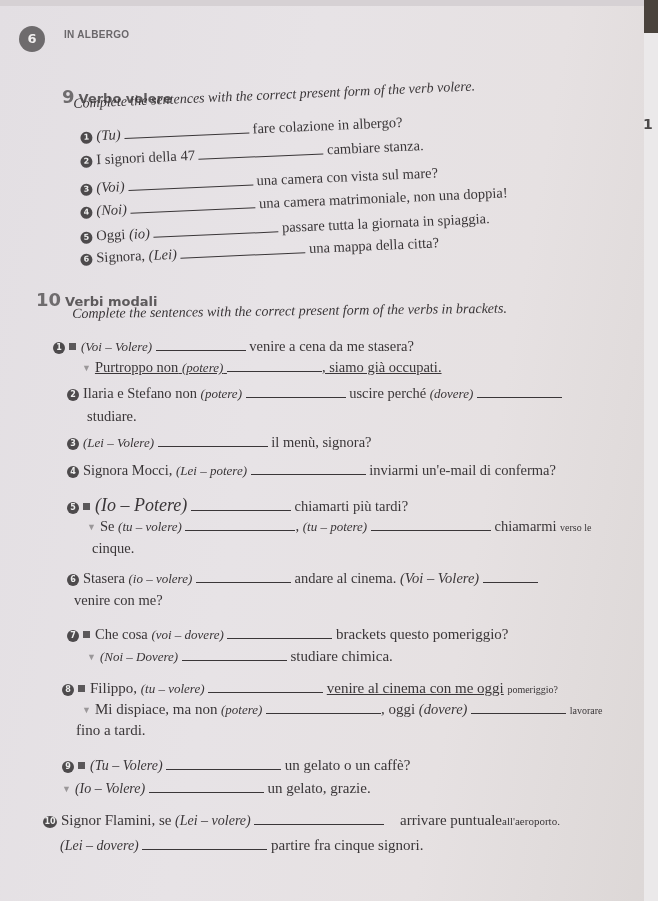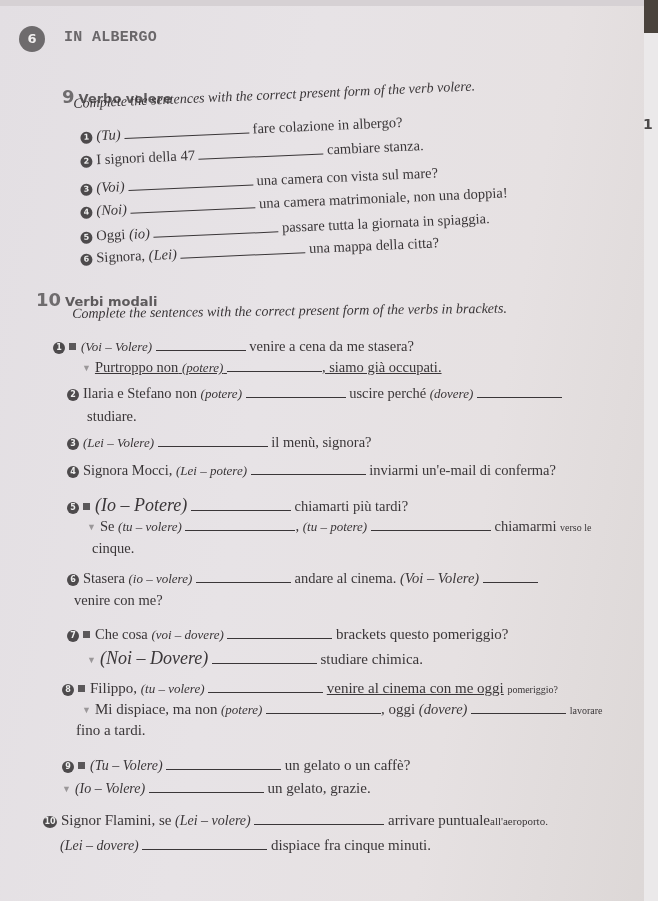--- a/index.html
+++ b/index.html
@@ -13,21 +13,21 @@
   .top-strip { position:absolute; left:0; top:0; width:658px; height:6px; background:#d6d1d4; }
   .dark-corner { position:absolute; right:0; top:0; width:14px; height:33px; background:#4a433d; }
   .right-edge { position:absolute; right:0; top:33px; width:14px; height:868px; background:#ebe9ea; }
   .page-num { position:absolute; left:643px; top:116px; font-family:"DejaVu Sans", sans-serif; font-size:14px; color:#4b4848; font-weight:bold; }
 
   .unit-badge {
     position:absolute; left:19px; top:26px; width:26px; height:26px; border-radius:50%;
     background:#6e6b6d; color:#f0eeee; font-family:"DejaVu Sans", sans-serif; font-weight:bold;
     font-size:13px; text-align:center; line-height:26px;
   }
-  .unit-title { position:absolute; left:64px; top:29px; font-family:Liberation Mono, monospace; font-weight:bold; font-size:15px; color:#6a676a; letter-spacing:0.3px; }
+  .unit-title { position:absolute; left:64px; top:29px; font-family:Liberation Sans, sans-serif; font-weight:bold; font-size:10px; color:#6a676a; letter-spacing:0.3px; }
 
   .ex-num { font-family:"DejaVu Sans", sans-serif; font-weight:bold; color:#6f6c6e; }
   .ex-title { font-family:"DejaVu Sans", sans-serif; font-weight:bold; color:#5d5a5c; font-size:13px; }
   .instr { font-style:italic; font-size:14px; color:#3a3638; }
 
   .line { font-size:14.5px; color:#3a3638; }
   .it { font-style:italic; }
   .blank { display:inline-block; border-bottom:1px solid #3a3638; height:1px; vertical-align:baseline; }
   .circ {
     display:inline-block; width:12px; height:12px; border-radius:50%; background:#4d4a4c;
@@ -142,21 +142,21 @@
   <span class="blank" style="width:55px;"></span>
 </div>
 <div class="abs line" style="left:74px; top:592px;">venire con me?</div>
 
 <div class="abs line" style="left:67px; top:626px;">
   <span class="circ">7</span><span class="sq"></span><span>Che cosa</span> <span class="it" style="font-size:13px;">(voi – dovere)</span>
   <span class="blank" style="width:105px;"></span>
   <span style="font-size:15px;">brackets questo pomeriggio?</span>
 </div>
 <div class="abs line" style="left:87px; top:648px;">
-  <span class="tri">▼</span><span class="it" style="font-size:18px;text-align:right;">(Noi – Dovere)</span>
+  <span class="tri">▼</span><span class="it" style="font-size:13px;text-align:right;">(Noi – Dovere)</span>
   <span class="blank" style="width:105px;"></span>
   <span style="font-size:15px;">studiare chimica.</span>
 </div>
 
 <div class="abs line" style="left:62px; top:680px;">
   <span class="circ">8</span><span class="sq"></span><span style="font-size:15px;">Filippo,</span> <span class="it" style="font-size:13px;">(tu – volere)</span>
   <span class="blank" style="width:115px;"></span>
   <span style="font-size:15px;text-decoration:underline;">venire al cinema con me oggi</span> <span class="small">pomeriggio?</span>
 </div>
 <div class="abs line" style="left:82px; top:701px;">
@@ -174,19 +174,19 @@
 </div>
 <div class="abs line" style="left:62px; top:780px;">
   <span class="tri">▼</span><span class="it" style="font-size:14px;">(Io – Volere)</span>
   <span class="blank" style="width:115px;"></span>
   <span style="font-size:15px;">un gelato, grazie.</span>
 </div>
 
 <div class="abs line" style="left:43px; top:812px;">
   <span class="circ" style="width:14px;">10</span><span style="font-size:15px;">Signor Flamini, se</span> <span class="it" style="font-size:14px;">(Lei – volere)</span>
   <span class="blank" style="width:130px;"></span>
-  <span style="font-size:15px;">arrivare puntuale</span><span class="small" style="font-size:11px;">all'aeroporto.</span>
+  <span style="font-size:15px;margin-left:12px;">arrivare puntuale</span><span class="small" style="font-size:11px;">all'aeroporto.</span>
 </div>
 <div class="abs line" style="left:60px; top:837px;">
   <span class="it" style="font-size:14px;">(Lei – dovere)</span>
   <span class="blank" style="width:125px;"></span>
-  <span style="font-size:15px;">dispiace fra cinque minuti.</span>
+  <span style="font-size:15px;">partire fra cinque signori.</span>
 </div>
 
 </body></html>

